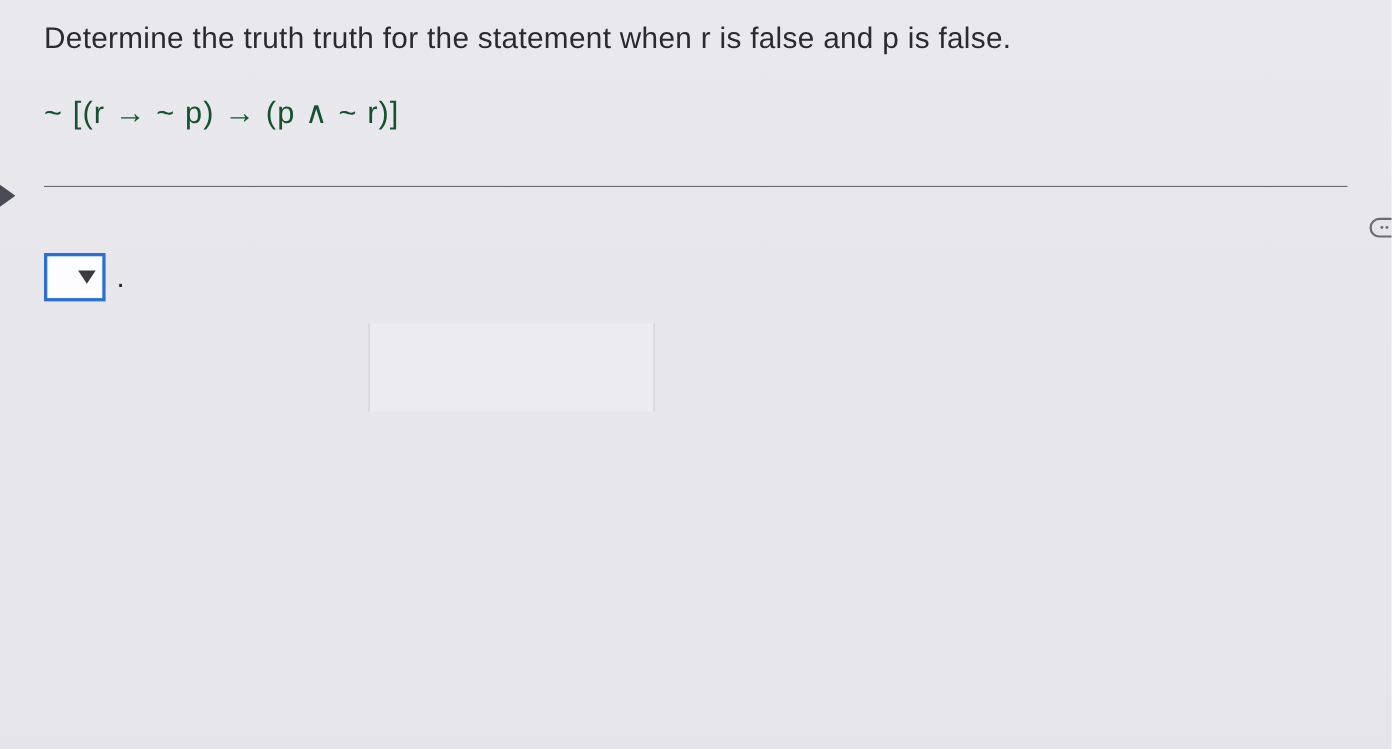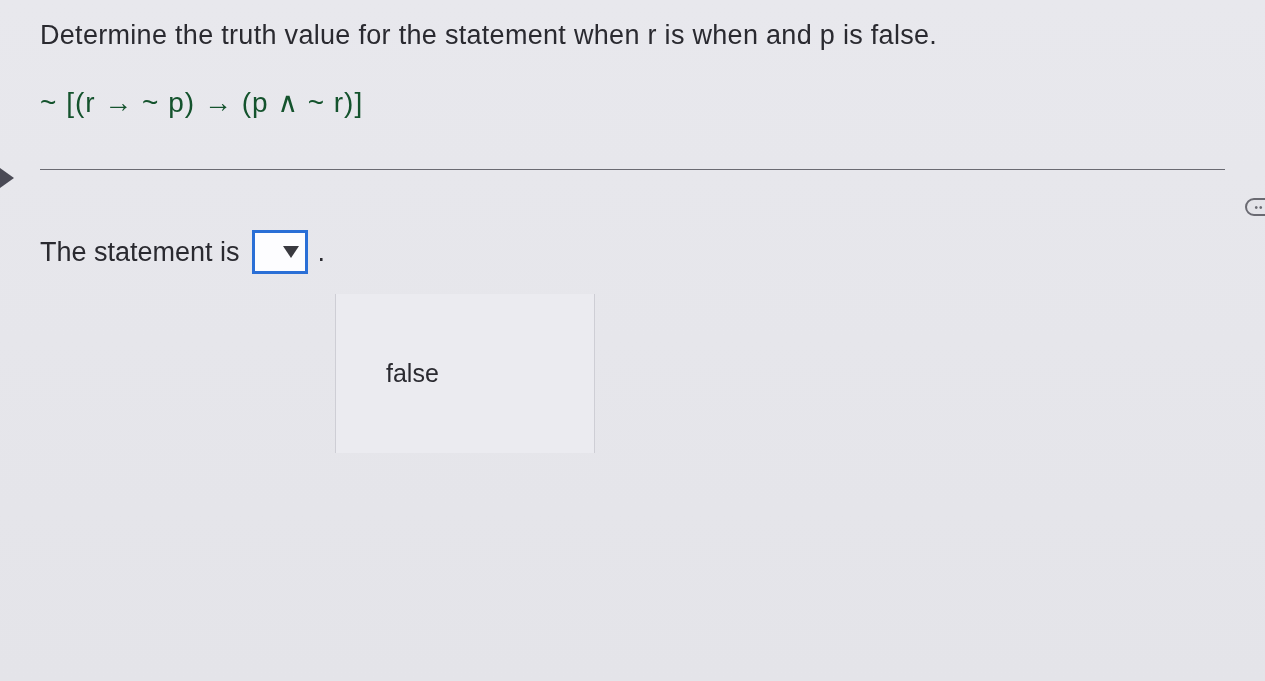--- a/index.html
+++ b/index.html
@@ -108,31 +108,29 @@
       border-top: 10px solid transparent;
       border-bottom: 10px solid transparent;
       border-left: 14px solid #4a4a55;
     }
   </style>
 </head>
 <body>
 
 <div class="left-arrow-marker"></div>
 
-<div class="question-text">Determine the truth value for the statement when r is when and p is false.</div>
+<div class="question-text">Determine the truth truth for the statement when r is false and p is false.</div>
 
 <div class="formula">~ [(r → ~ p) → (p ∧ ~ r)]</div>
 
 <hr class="hr-line">
 <div class="hr-handle">••</div>
 
 <div class="answer-area">
-  <span class="answer-label">The statement is</span>
   <div class="dropdown-box">
     <span></span>
     <div class="arrow"></div>
   </div>
   <span class="period">.</span>
 </div>
 
 <div class="dropdown-list">
-  <div class="dropdown-item">false</div>
 </div>
 
 </body></html>

